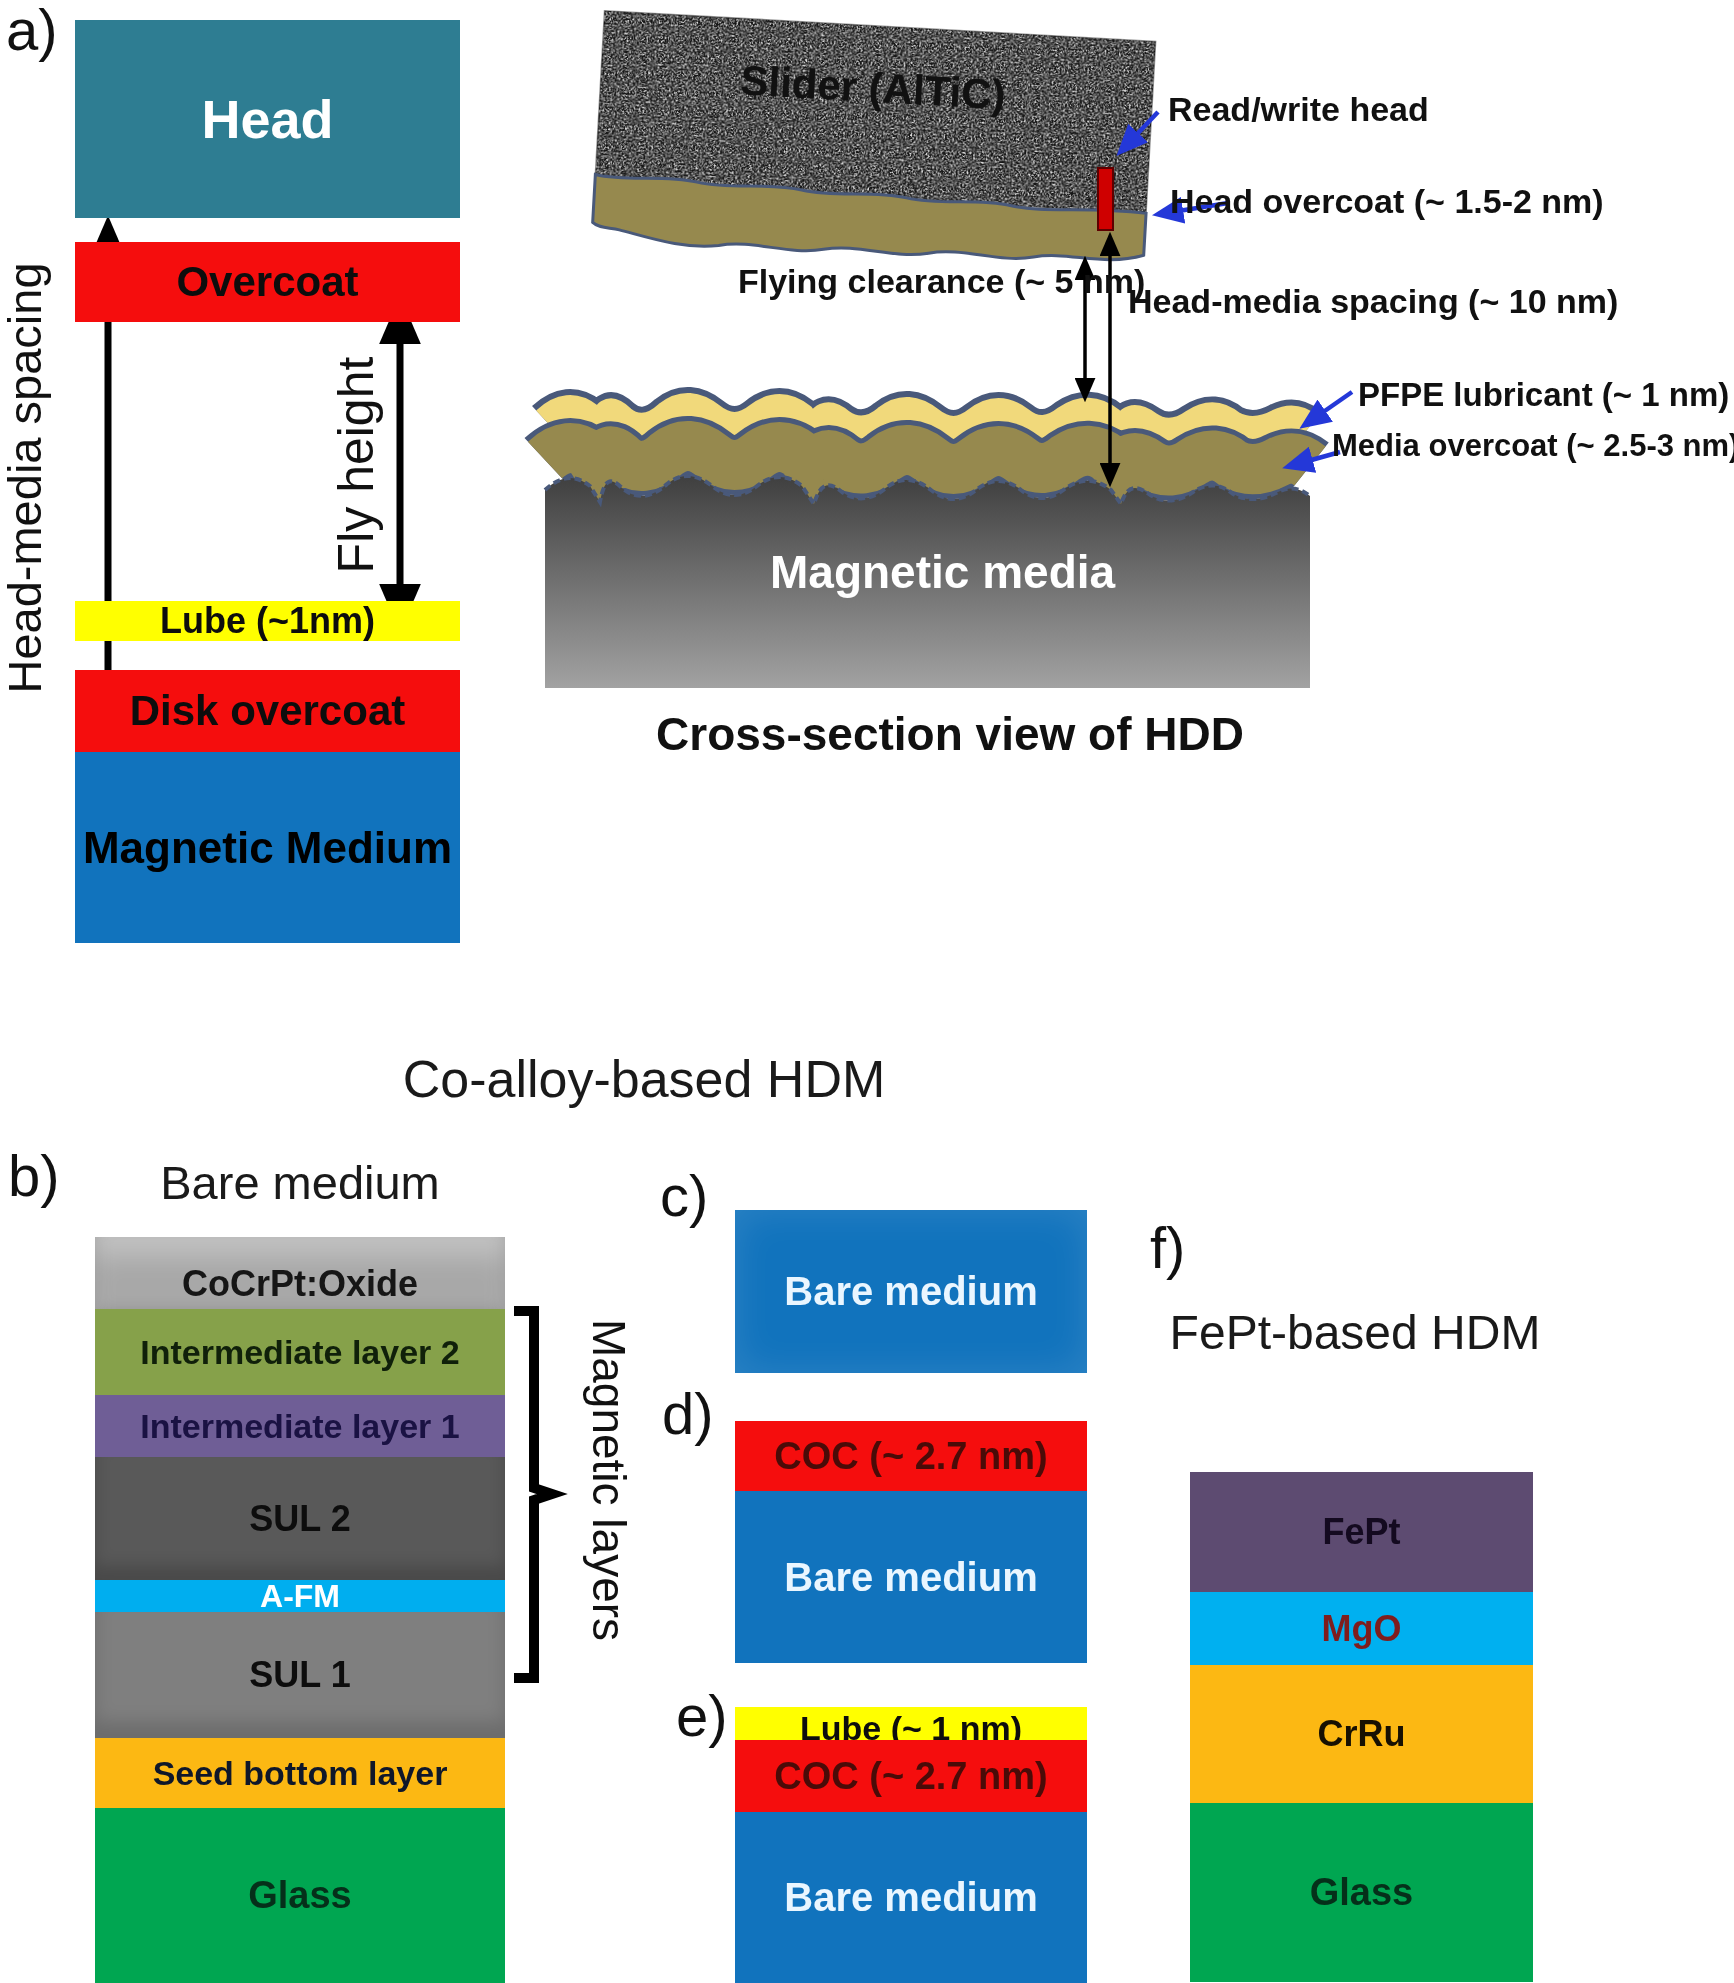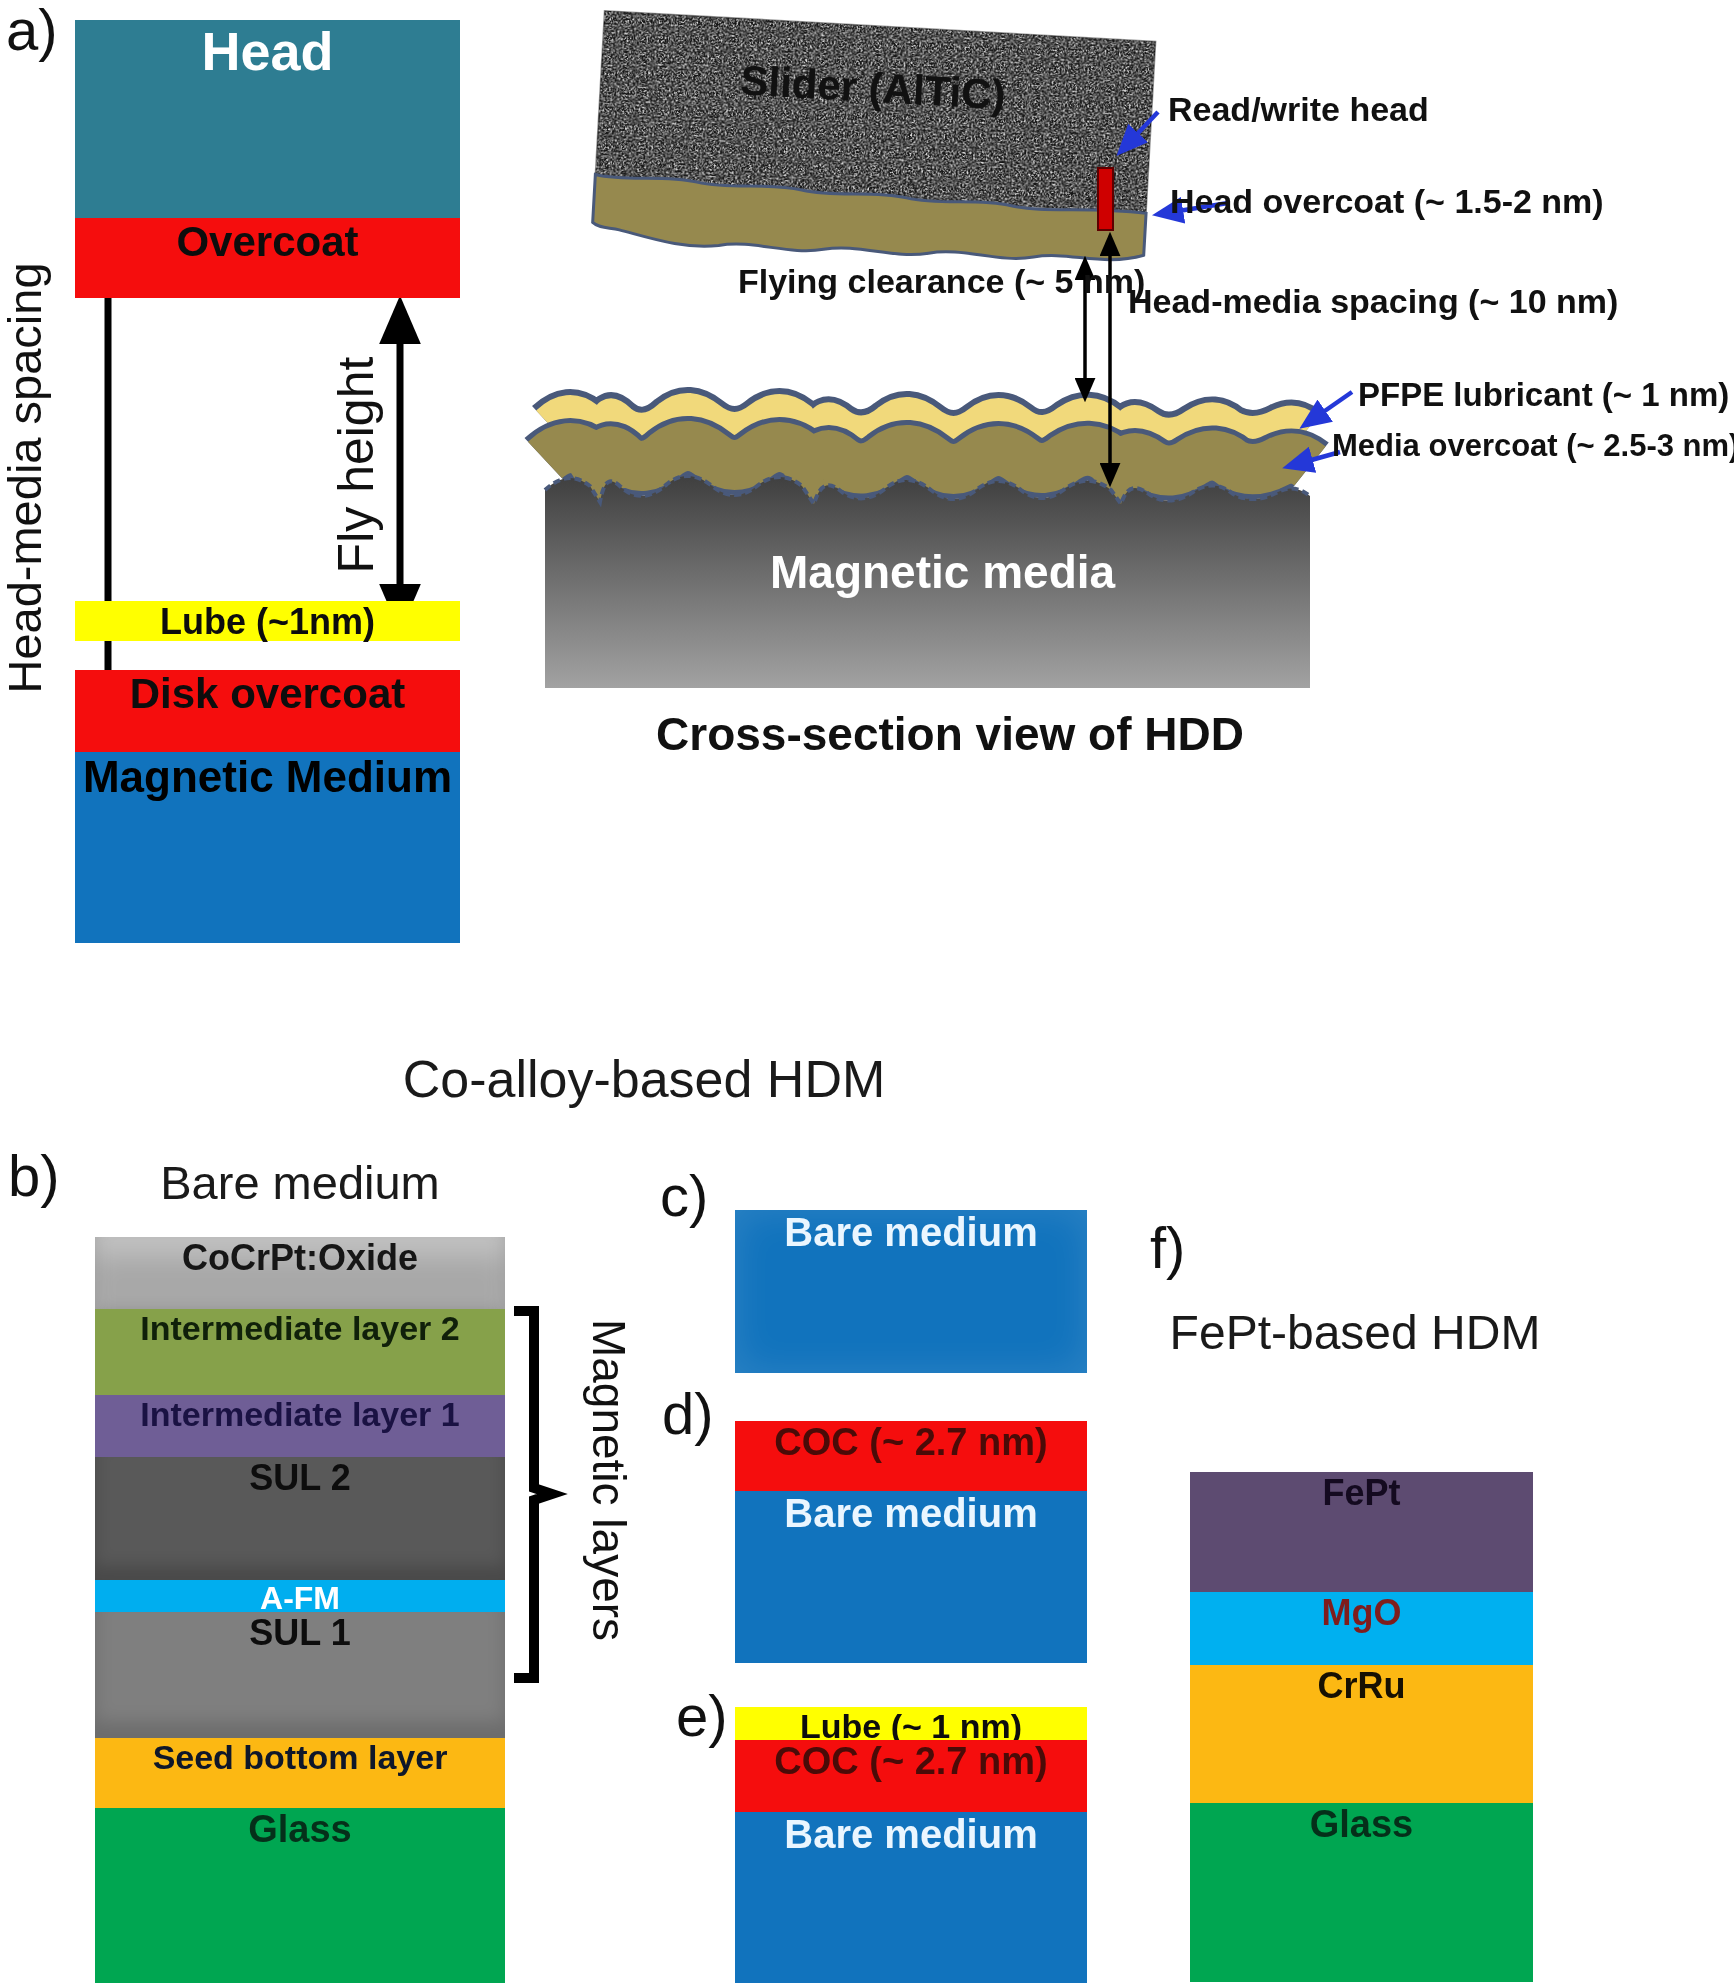--- a/index.html
+++ b/index.html
@@ -2,21 +2,21 @@
 <html><head>
 <meta charset="utf-8">
 <style>
   html,body{margin:0;padding:0;background:#ffffff;}
   .page{position:relative;width:1734px;height:1983px;background:#fff;overflow:hidden;
         font-family:"Liberation Sans","DejaVu Sans",sans-serif;}
   svg.overlay{position:absolute;left:0;top:0;width:1734px;height:1983px;}
   .lbl{position:absolute;color:#111;white-space:nowrap;line-height:1.05;}
   .letter{font-size:58px;font-weight:400;}
   .title{font-weight:400;color:#1a1a1a;}
-  .blk{position:absolute;display:flex;align-items:flex-start;justify-content:center;}
+  .blk{position:absolute;display:flex;align-items:center;justify-content:center;}
   .blab{font-weight:700;text-align:center;}
   .vert{transform:rotate(-90deg);transform-origin:center;text-align:center;}
   .vert-cw{transform:rotate(90deg);transform-origin:center;text-align:center;}
   
   .a-head{left:75px;top:20px;width:385px;height:198px;}
   .a-oc{left:75px;top:218px;width:385px;height:80px;}
   .a-lube{left:75px;top:601px;width:385px;height:40px;}
   .a-doc{left:75px;top:670px;width:385px;height:82px;}
   .a-mm{left:75px;top:752px;width:385px;height:191px;}
   
@@ -100,21 +100,21 @@
   </svg>
 
   <div class="lbl letter" style="left:6px;top:0px">a)</div>
 
   <div class="lbl vert" style="left:-225px;top:448px;width:510px;height:60px;font-size:47px;font-weight:500;">Head-media spacing</div>
   <div class="lbl vert" style="left:193px;top:437px;width:330px;height:56px;font-size:50px;font-weight:500;">Fly height</div>
 
   <div class="blk a-head" style="background-color: rgb(46, 125, 146);">
     <span class="blab" style="font-size: 54px; color: rgb(255, 255, 255);">Head</span>
   </div>
-  <div class="blk a-oc" style="background-color: rgb(245, 13, 13);">
+  <div class="blk a-oc" style="background-color: rgb(245, 13, 13); margin-top: 24px;">
     <span class="blab" style="font-size: 42px; color: rgb(13, 13, 13);">Overcoat</span>
   </div>
   <div class="blk a-lube" style="background-color: rgb(255, 255, 0);">
     <span class="blab" style="font-size: 36px; color: rgb(13, 13, 13);">Lube (~1nm)</span>
   </div>
   <div class="blk a-doc" style="background-color: rgb(245, 13, 13);">
     <span class="blab" style="font-size: 42px; color: rgb(13, 13, 13);">Disk overcoat</span>
   </div>
   <div class="blk a-mm" style="background-color: rgb(17, 115, 189);">
     <span class="blab" style="font-size: 44px; color: #000000;">Magnetic Medium</span>

